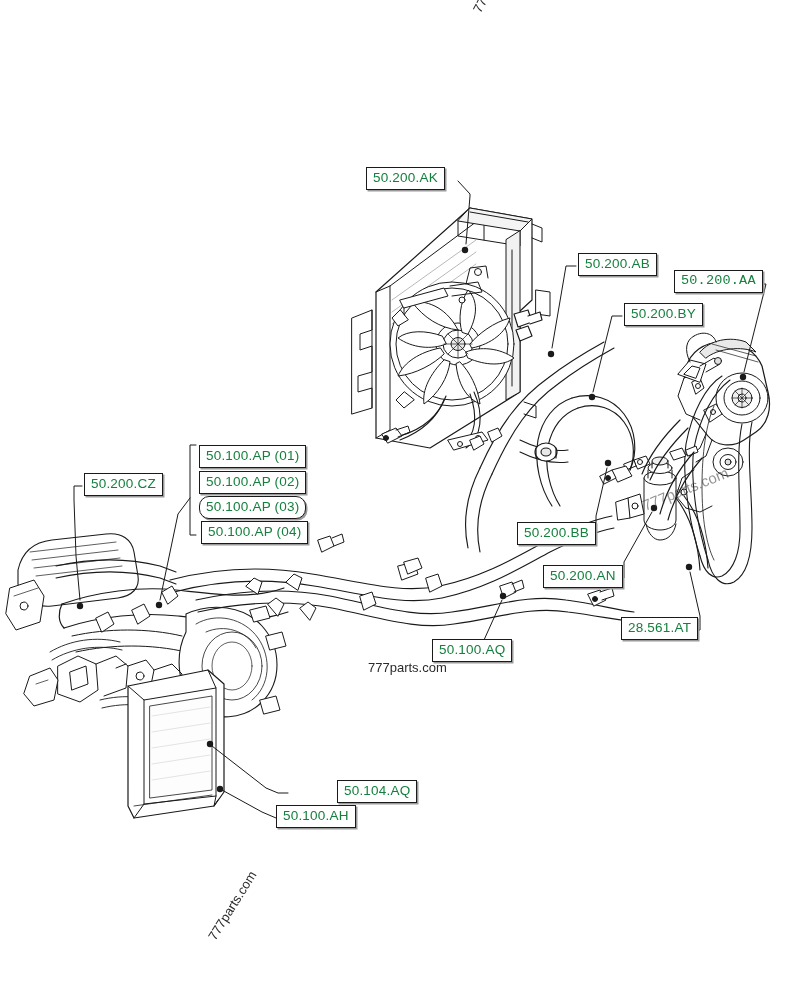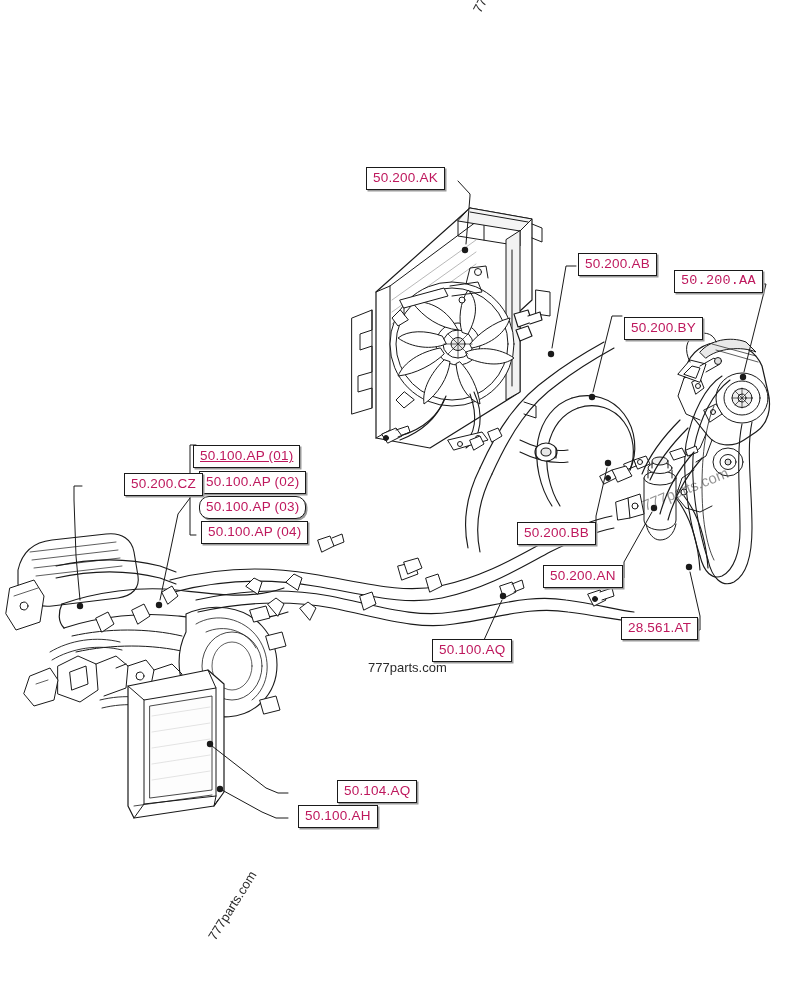--- a/index.html
+++ b/index.html
@@ -3,21 +3,21 @@
 <meta charset="utf-8">
 <style>
   html,body{margin:0;padding:0;background:#ffffff;}
   body{width:800px;height:990px;position:relative;overflow:hidden;
        font-family:"Liberation Sans",sans-serif;}
   #stage{position:absolute;left:0;top:0;width:800px;height:990px;}
   svg.layer{position:absolute;left:0;top:0;width:800px;height:990px;}
 
   .callout{position:absolute;background:#ffffff;border:1px solid #1a1a1a;
            box-shadow:1.5px 1.5px 0 0 #9a9a9a;
-           font-size:13.5px;color:#be185d;line-height:1;
+           font-size:13.5px;color:#15803d;line-height:1;
            padding:3px 6px 4px 6px;white-space:nowrap;letter-spacing:.2px;}
   .wm{position:absolute;color:#2b2b2b;font-size:13px;white-space:nowrap;
       font-family:"Liberation Sans",sans-serif;}
   .wm.ghost{color:#3a3a3a;opacity:.55;font-size:15px;}
 </style>
 </head>
 <body>
 
 <div id="stage">
 
@@ -349,33 +349,33 @@
         <path d="M288,818 L276,818 L262,812 L222,790"></path>
         <circle cx="220" cy="789" r="3.2" fill="#1a1a1a" stroke="none"></circle>
       </g>
 
     </g>
   </svg>
 
   <div class="callout" style="left:366px;top:167px;">50.200.AK</div>
   <div class="callout" style="left:578px;top:253px;">50.200.AB</div>
   <div class="callout" style="left:674px;top:270px;font-family:Liberation Mono, monospace;">50.200.AA</div>
-  <div class="callout" style="left:624px;top:317px;">50.200.BY</div>
-
-  <div class="callout" style="left:193px;top:445px;text-decoration:underline;">50.100.AP (01)</div>
+  <div class="callout" style="left:624px;top:303px;">50.200.BY</div>
+
+  <div class="callout" style="left:199px;top:445px;">50.100.AP (01)</div>
   <div class="callout" style="left:199px;top:471px;">50.100.AP (02)</div>
   <div class="callout" style="left:199px;top:496px;border-radius:10px;">50.100.AP (03)</div>
   <div class="callout" style="left:201px;top:521px;">50.100.AP (04)</div>
 
-  <div class="callout" style="left:84px;top:473px;margin-left:40px;">50.200.CZ</div>
+  <div class="callout" style="left:84px;top:473px;">50.200.CZ</div>
   <div class="callout" style="left:517px;top:522px;">50.200.BB</div>
   <div class="callout" style="left:543px;top:565px;">50.200.AN</div>
   <div class="callout" style="left:621px;top:617px;">28.561.AT</div>
   <div class="callout" style="left:408px;top:639px;margin-left:24px;">50.100.AQ</div>
   <div class="callout" style="left:290px;top:780px;margin-left:47px;">50.104.AQ</div>
-  <div class="callout" style="left:298px;top:805px;">50.100.AH</div>
+  <div class="callout" style="left:276px;top:805px;">50.100.AH</div>
 
   <div class="wm" style="left:470px;top:8px;transform:rotate(-62deg);transform-origin:left top;">777parts.c</div>
   <div class="wm ghost" style="left:640px;top:498px;transform:rotate(-22deg);transform-origin:left top;">777parts.com</div>
   <div class="wm" style="left:368px;top:660px;">777parts.com</div>
   <div class="wm" style="left:205px;top:935px;transform:rotate(-58deg);transform-origin:left top;">777parts.com</div>
 
 </div>
 
 </body></html>

